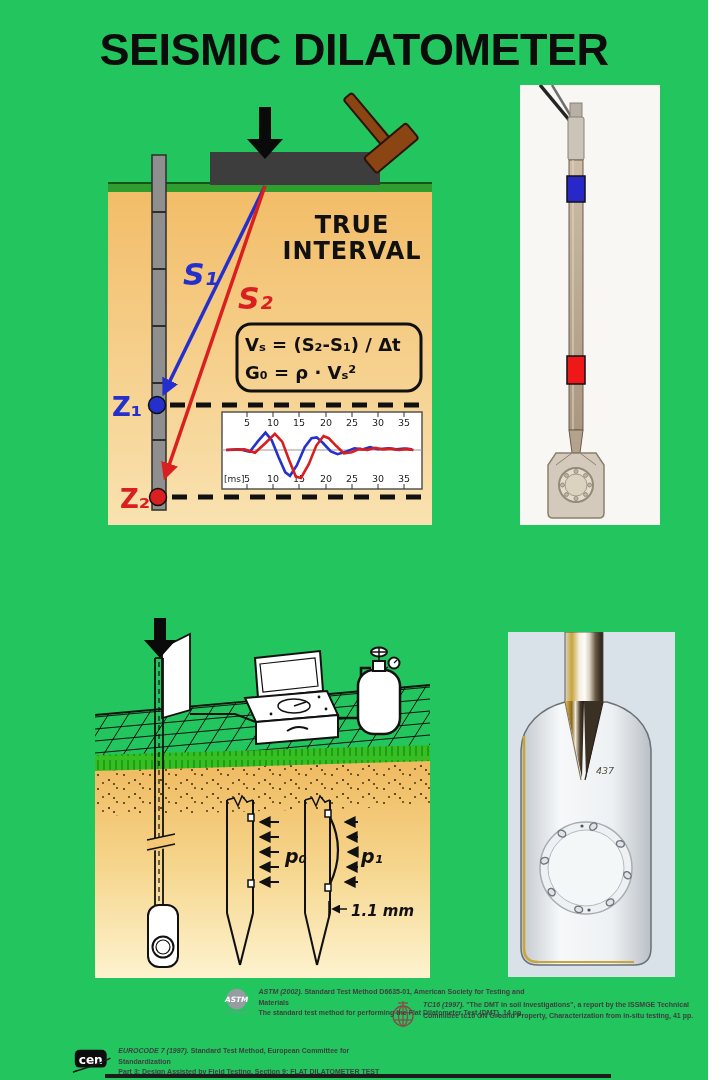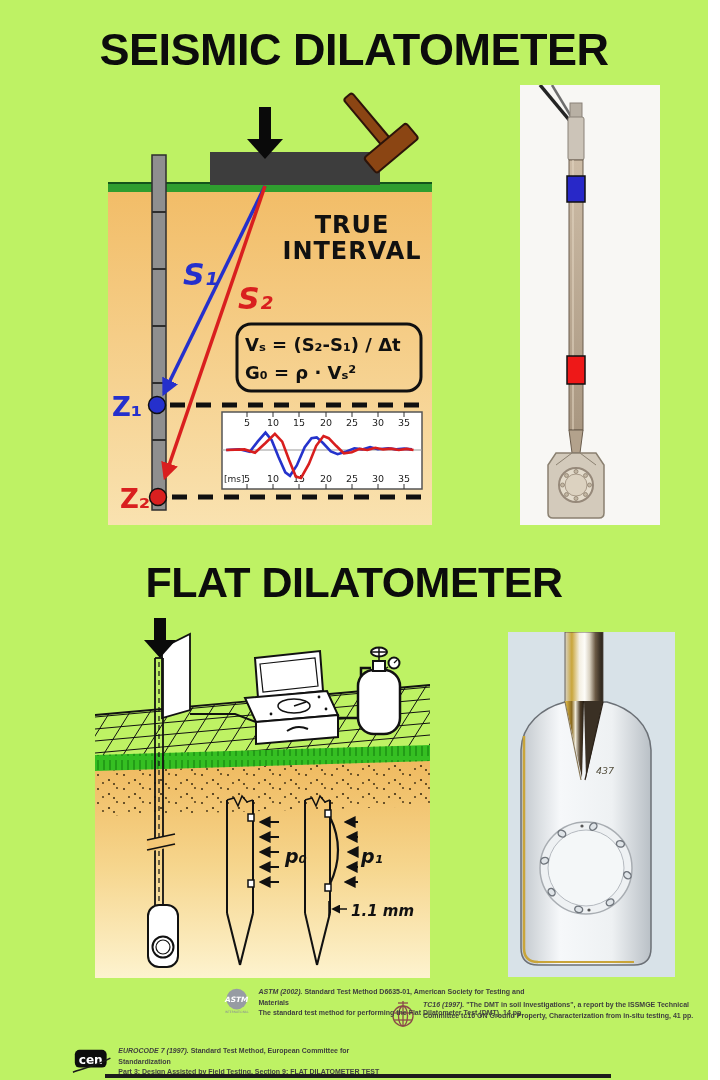--- a/index.html
+++ b/index.html
@@ -1,16 +1,16 @@
 <!DOCTYPE html>
 <html><head>
 <meta charset="utf-8">
 <style>
   html,body{margin:0;padding:0;background:#fff;}
-  .slide{position:relative;width:708px;height:1080px;background:#bef264;overflow:hidden;
+  .slide{position:relative;width:708px;height:1080px;background:#22c55e;overflow:hidden;
          font-family:"Liberation Sans",sans-serif;}
   .abs{position:absolute;}
   .title{position:absolute;width:100%;text-align:center;font-weight:bold;color:#0c0c0c;
          font-family:"Liberation Sans",sans-serif;letter-spacing:-0.5px;margin:0;}
   #title-seismic{top:24px;font-size:45px;}
   #title-flat{top:558px;font-size:43px;}
   svg text{font-family:"DejaVu Sans","Liberation Sans",sans-serif;}
   .ref{position:absolute;display:flex;gap:7px;align-items:flex-start;width:330px;}
   .ref-text{font-size:7px;font-weight:bold;color:#3f3f3f;line-height:1.5;}
   .ref-name{font-style:italic;}
@@ -161,21 +161,20 @@
         <circle cx="69.5" cy="400" r="2"></circle>
           <circle cx="65.5" cy="409.5" r="2"></circle>
         <circle cx="56" cy="413.5" r="2"></circle>
           <circle cx="46.5" cy="409.5" r="2"></circle>
         <circle cx="42.5" cy="400" r="2"></circle>
           <circle cx="46.5" cy="390.5" r="2"></circle>
       </g>
     </g>
   </svg>
 
-  <h1 class="title" id="title-flat">FLAT DILATOMETER</h1>
 
   <svg class="abs" style="left:95px;top:618px" width="335" height="360" viewBox="0 0 335 360">
     <defs>
       <linearGradient id="soilGrad2" x1="0" y1="0" x2="0" y2="1">
         <stop offset="0" stop-color="#efb95e"></stop>
           <stop offset="0.5" stop-color="#f6d68e"></stop>
         <stop offset="1" stop-color="#fdf3cf"></stop>
       </linearGradient>
       <pattern id="speck" width="26" height="14" patternUnits="userSpaceOnUse">
         <circle cx="3" cy="3" r="1" fill="#3a2a10"></circle>

